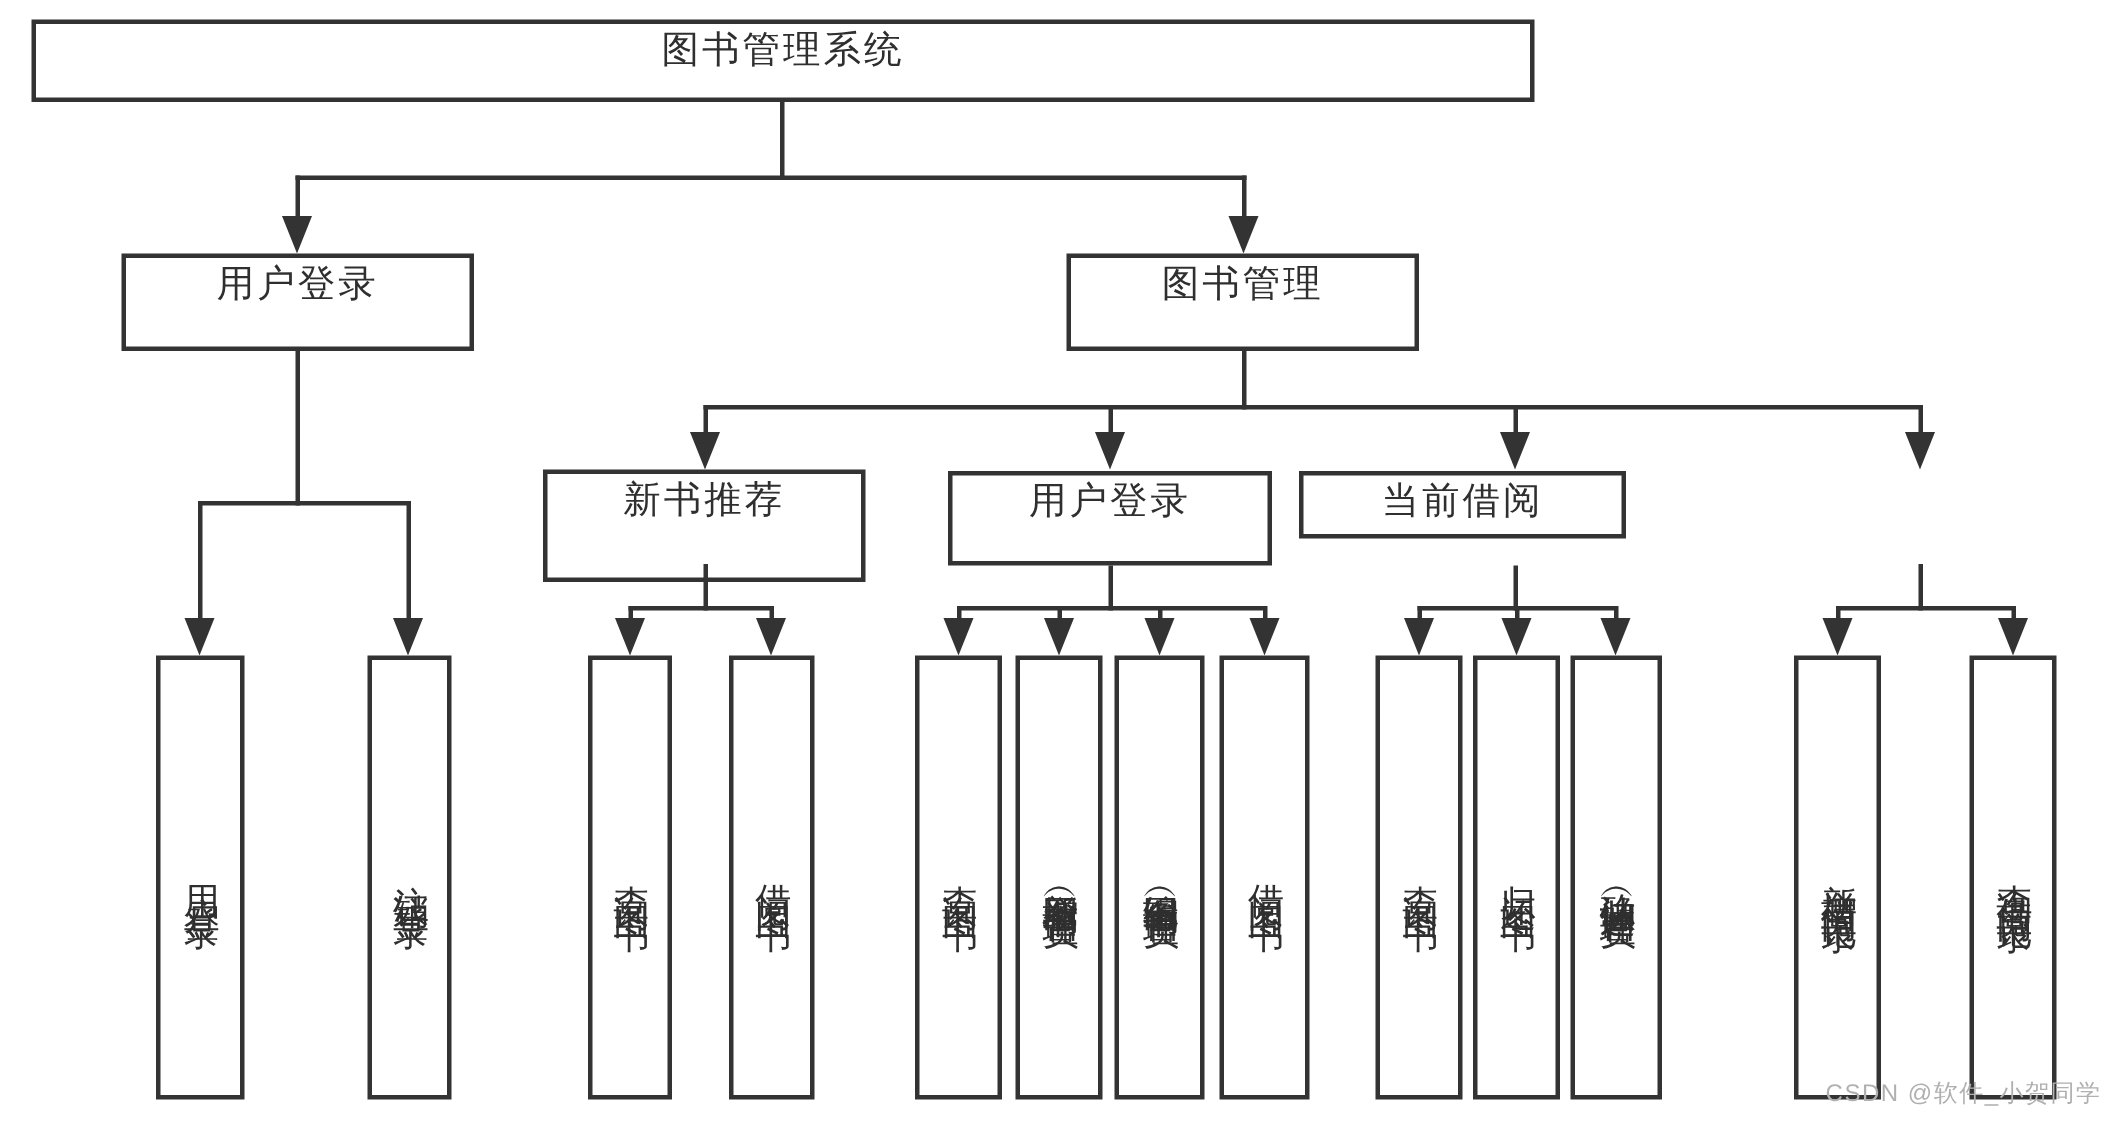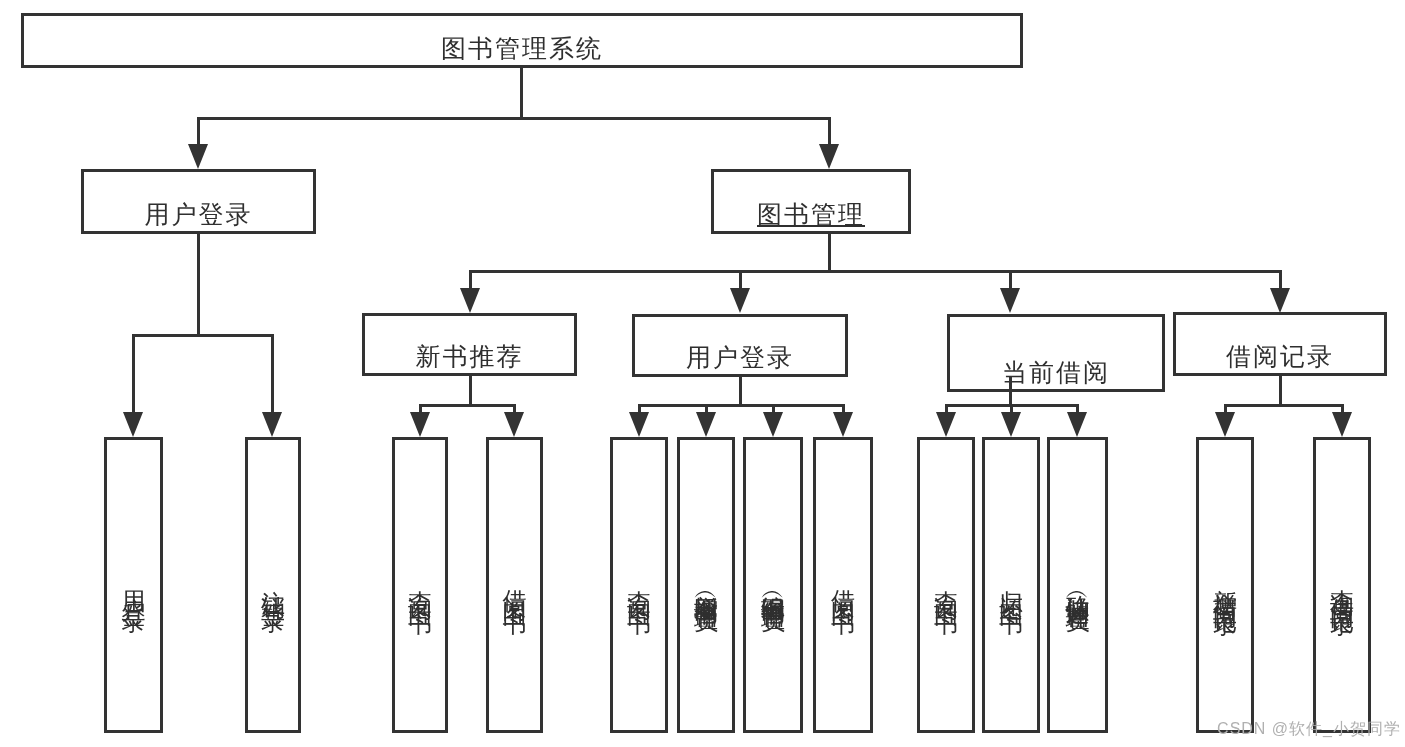--- a/index.html
+++ b/index.html
@@ -14,21 +14,21 @@
   #canvas{
     position:relative;
     width:1405px;height:747px;
     background:var(--bg);
     overflow:hidden;
   }
   .hbox{
     position:absolute;
     border:3px solid var(--line);
     background:#fff;
-    display:flex;align-items:flex-end;justify-content:center;
+    display:flex;align-items:flex-start;justify-content:center;
     font-size:25px;letter-spacing:2px;color:var(--text);
     white-space:nowrap;
   }
   .vbox{
     position:absolute;
     border:3px solid var(--line);
     background:#fff;
     display:flex;align-items:center;justify-content:center;
     top:437px;height:296px;
     color:var(--text);
@@ -71,21 +71,21 @@
   <div class="vline" style="left:520px;top:68px;height:50px;"></div>
   <div class="hline" style="left:197px;top:117px;width:634px;"></div>
   <div class="vline" style="left:197px;top:117px;height:31px;"></div>
   <div class="arrow" style="left:188px;top:144px;"></div>
   <div class="vline" style="left:828px;top:117px;height:31px;"></div>
   <div class="arrow" style="left:819px;top:144px;"></div>
 
   <div class="hbox" style="left:81px;top:169px;width:235px;height:65px;">
     <span>用户登录</span>
   </div>
-  <div class="hbox" style="left:711px;top:169px;width:200px;height:65px;text-decoration:underline;">
+  <div class="hbox" style="left:711px;top:169px;width:235px;height:65px;">
     <span>图书管理</span>
   </div>
 
   <div class="vline" style="left:197px;top:234px;height:103px;"></div>
   <div class="hline" style="left:132px;top:334px;width:142px;"></div>
   <div class="vline" style="left:132px;top:334px;height:82px;"></div>
   <div class="arrow" style="left:123px;top:412px;"></div>
   <div class="vline" style="left:271px;top:334px;height:82px;"></div>
   <div class="arrow" style="left:262px;top:412px;"></div>
 
@@ -93,31 +93,28 @@
   <div class="hline" style="left:469px;top:270px;width:812px;"></div>
   <div class="vline" style="left:469px;top:270px;height:22px;"></div>
   <div class="arrow" style="left:460px;top:288px;"></div>
   <div class="vline" style="left:739px;top:270px;height:22px;"></div>
   <div class="arrow" style="left:730px;top:288px;"></div>
   <div class="vline" style="left:1009px;top:270px;height:22px;"></div>
   <div class="arrow" style="left:1000px;top:288px;"></div>
   <div class="vline" style="left:1279px;top:270px;height:22px;"></div>
   <div class="arrow" style="left:1270px;top:288px;"></div>
 
-  <div class="hbox" style="left:362px;top:313px;width:215px;height:63px;">
+  <div class="hbox" style="left:362px;top:313px;width:215px;height:75px;">
     <span>新书推荐</span>
   </div>
   <div class="hbox" style="left:632px;top:314px;width:216px;height:63px;">
     <span>用户登录</span>
   </div>
-  <div class="hbox" style="left:947px;top:314px;width:218px;height:78px;">
+  <div class="hbox" style="left:866px;top:314px;width:218px;height:45px;">
     <span>当前借阅</span>
-  </div>
-  <div class="hbox" style="left:1173px;top:312px;width:214px;height:64px;">
-    <span>借阅记录</span>
   </div>
 
   <div class="vline" style="left:469px;top:376px;height:31px;"></div>
   <div class="hline" style="left:419px;top:404px;width:97px;"></div>
   <div class="vline" style="left:419px;top:404px;height:12px;"></div>
   <div class="arrow" style="left:410px;top:412px;"></div>
   <div class="vline" style="left:513px;top:404px;height:12px;"></div>
   <div class="arrow" style="left:504px;top:412px;"></div>
 
   <div class="vline" style="left:739px;top:377px;height:30px;"></div>

